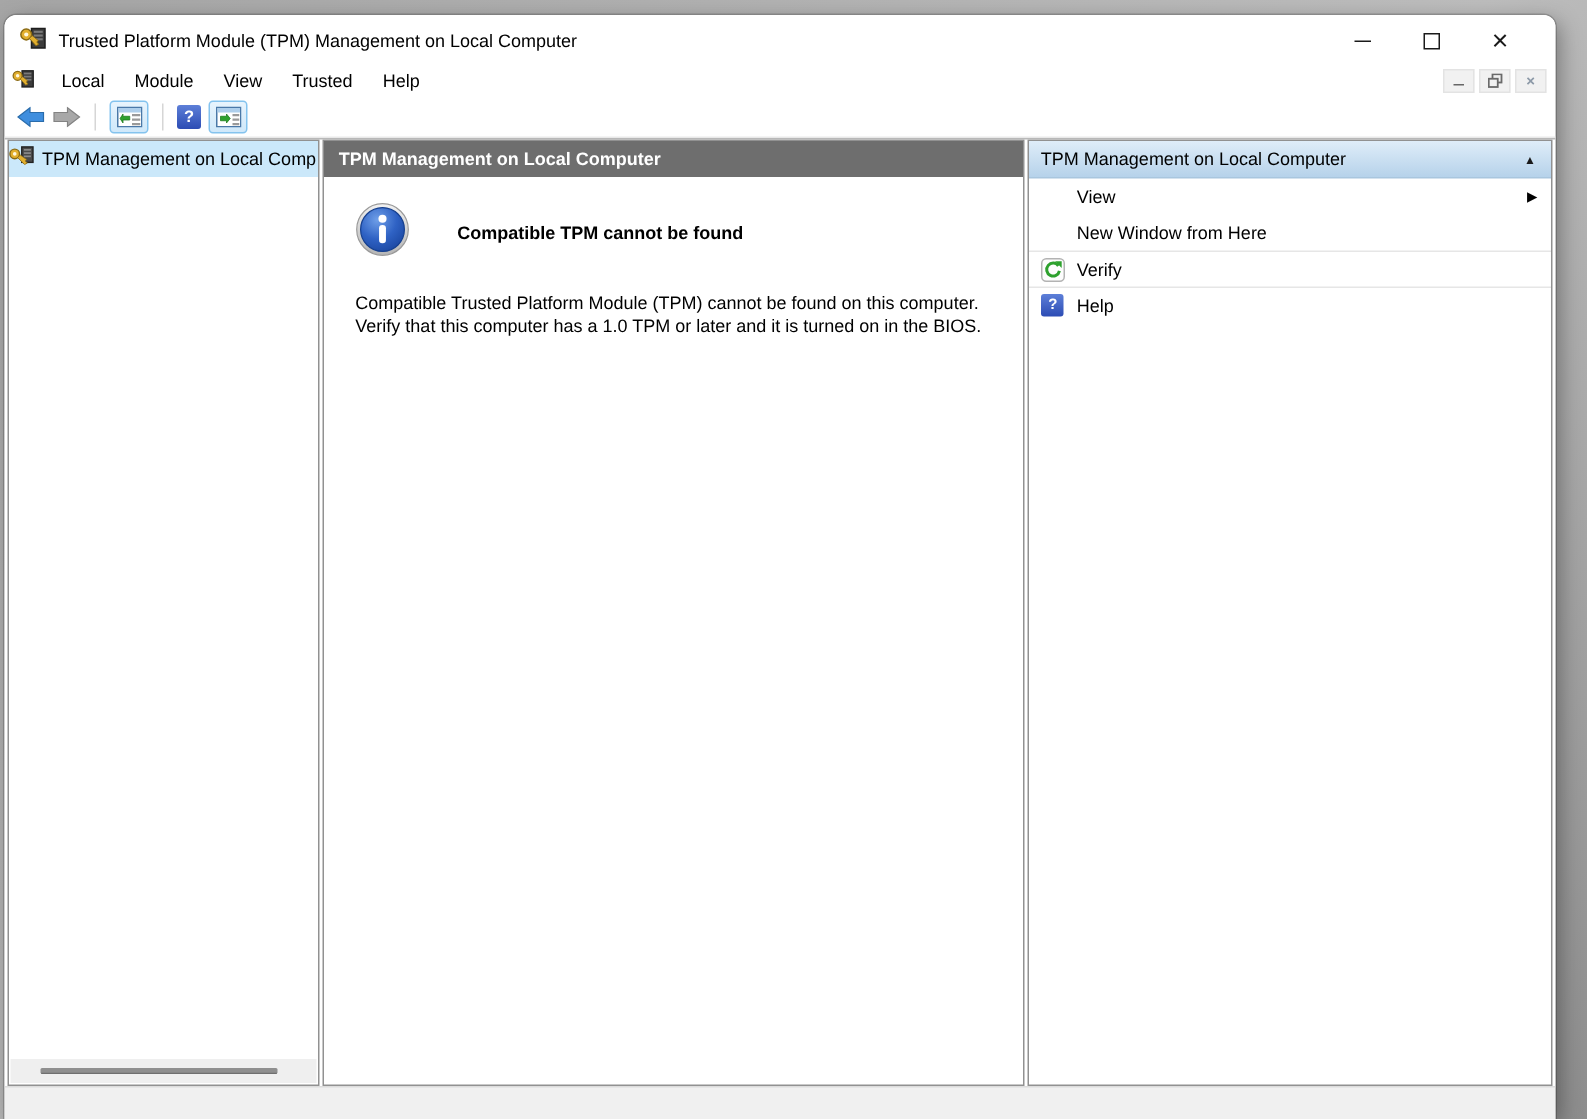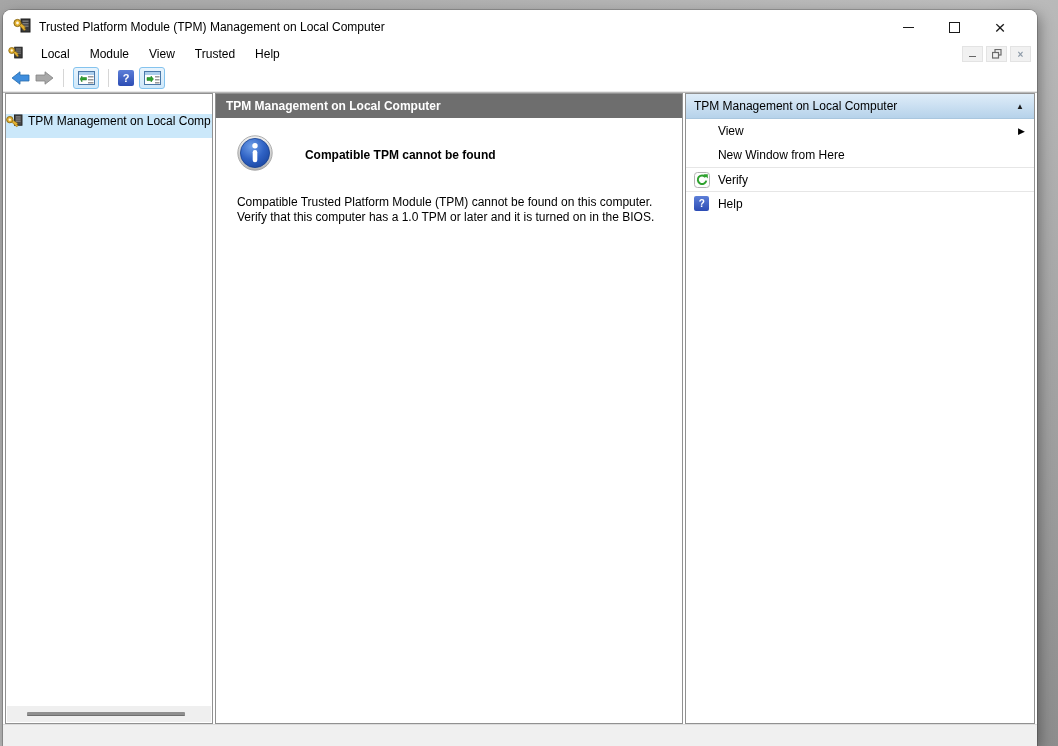--- a/index.html
+++ b/index.html
@@ -41,22 +41,22 @@
                background:linear-gradient(#e8f4fd,#cfe8fa); }
   .tb-help-box { width:16px; height:16px; border-radius:2px;
                  background:linear-gradient(#5d7fd8,#2c4cb4); color:#fff;
                  font-weight:bold; font-size:11px; display:flex; align-items:center; justify-content:center; }
   
   .main { position:absolute; left:0; top:82px; width:1034px; height:632px;
           display:flex; padding:0 2px; gap:2px; background:#fff; border-top:1px solid #b8b8b8; }
   .panel { border:1px solid #919191; background:#fff; height:100%; }
   
   .tree-panel { width:209px; position:relative; overflow:hidden; }
-  .tree-item { height:24px; display:flex; padding-left:0;
-               background:#cbe8fa; white-space:nowrap; overflow:hidden; cursor:default;margin-top:20px; }
+  .tree-item { height:24px; display:flex; align-items:center; padding-left:0;
+               background:#cbe8fa; white-space:nowrap; overflow:hidden; cursor:default; }
   .tree-item .label { margin-left:5px; }
   .h-scrollbar { position:absolute; left:1px; right:1px; bottom:1px; height:16px;
                  background:#efefef; display:flex; align-items:center; }
   .h-thumb { height:4px; width:158px; margin-left:20px; background:#8f8f8f;
              border-bottom:1px solid #6f6f6f; border-radius:1px; }
   
   .center-panel { flex:1; display:flex; flex-direction:column; }
   .center-header { height:24px; background:#6e6e6e; color:#fff; font-weight:bold;
                    line-height:24px; padding-left:10px; }
   .center-body { padding:17px 21px; }

